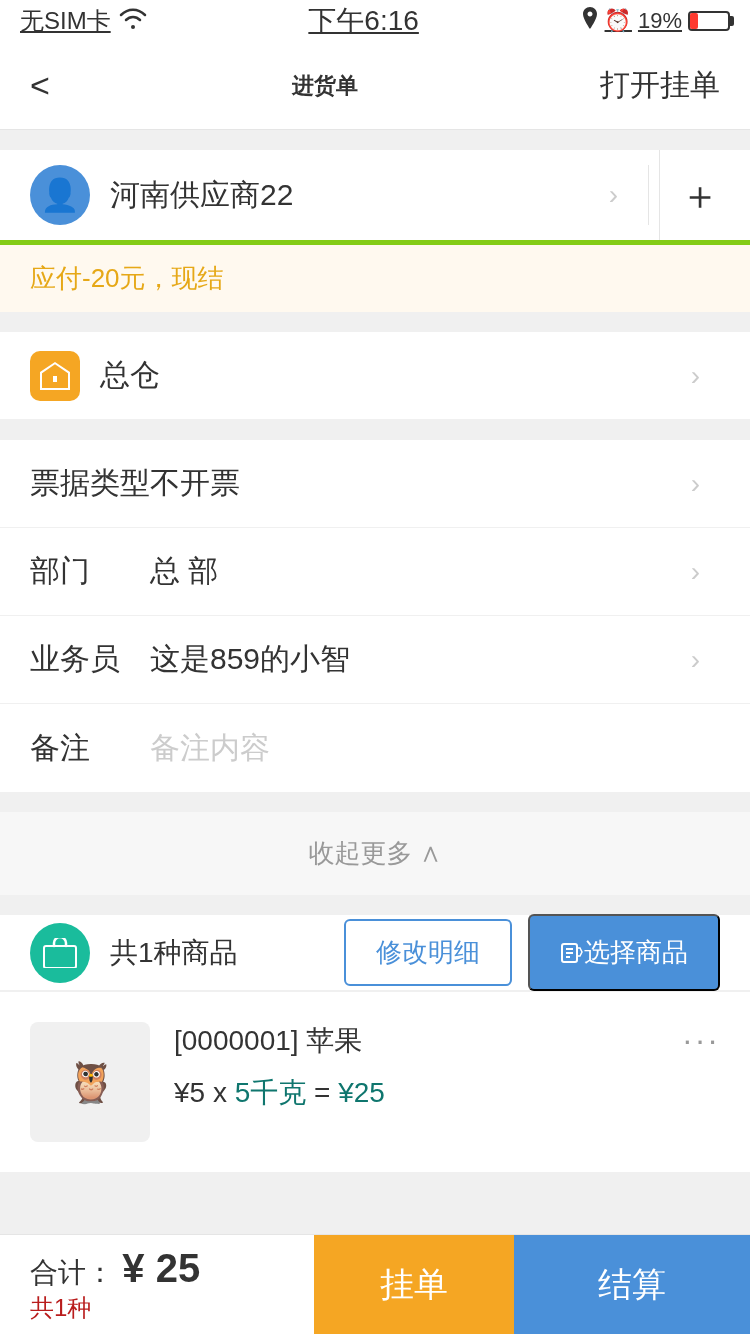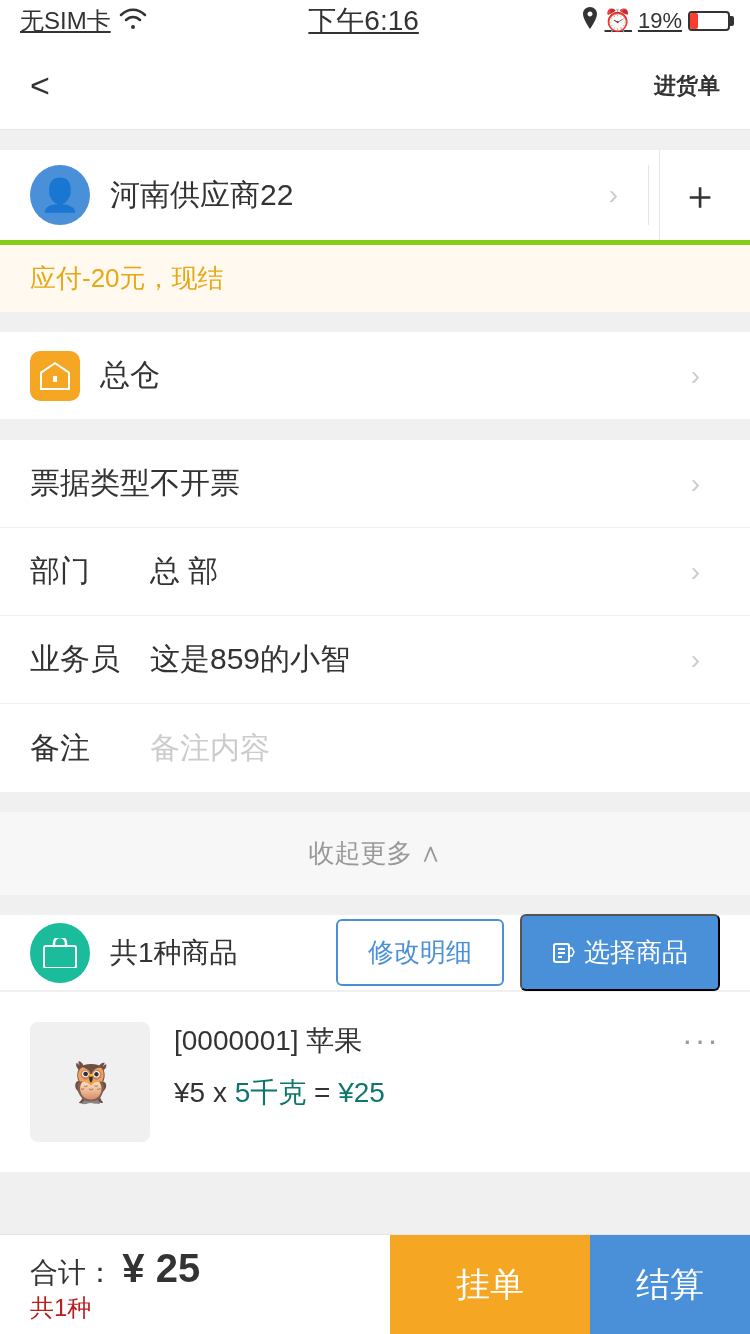--- a/index.html
+++ b/index.html
@@ -223,21 +223,20 @@
       margin-right: 16px;
     }
     .btn-primary {
       background: #4a90d9;
       color: #fff;
       padding: 19px 30px;
       border-radius: 6px;
       font-size: 26px;
       display: flex;
       align-items: center;
-      gap: 8px;
       text-align: right;
     }
 
     
     .product-card {
       background: #fff;
       padding: 30px;
       display: flex;
       align-items: flex-start;
       gap: 24px;
@@ -305,21 +304,21 @@
       width: 200px;
       height: 100px;
       background: #f5a623;
       color: #fff;
       font-size: 34px;
       display: flex;
       align-items: center;
       justify-content: center;
     }
     .footer-btn-settle {
-      width: 160px;
+      width: 236px;
       height: 100px;
       background: #4a90d9;
       color: #fff;
       font-size: 34px;
       display: flex;
       align-items: center;
       justify-content: center;
     }
 
     .owl-logo {
@@ -362,20 +361,21 @@
     <span>19%</span>
     <span class="battery-icon">
       <span class="battery-fill"></span>
     </span>
   </div>
 </div>
 
 <div class="nav-bar">
   <span class="nav-back">&lt;</span>
   <span class="nav-title">进货单</span>
+  <span class="nav-right">打开挂单</span>
 </div>
 
 <div class="section-gap"></div>
 
 <div class="card-section">
   <div class="supplier-row">
     <div class="supplier-avatar">
       <span class="avatar-icon">👤</span>
     </div>
     <span class="supplier-name">河南供应商22</span>

